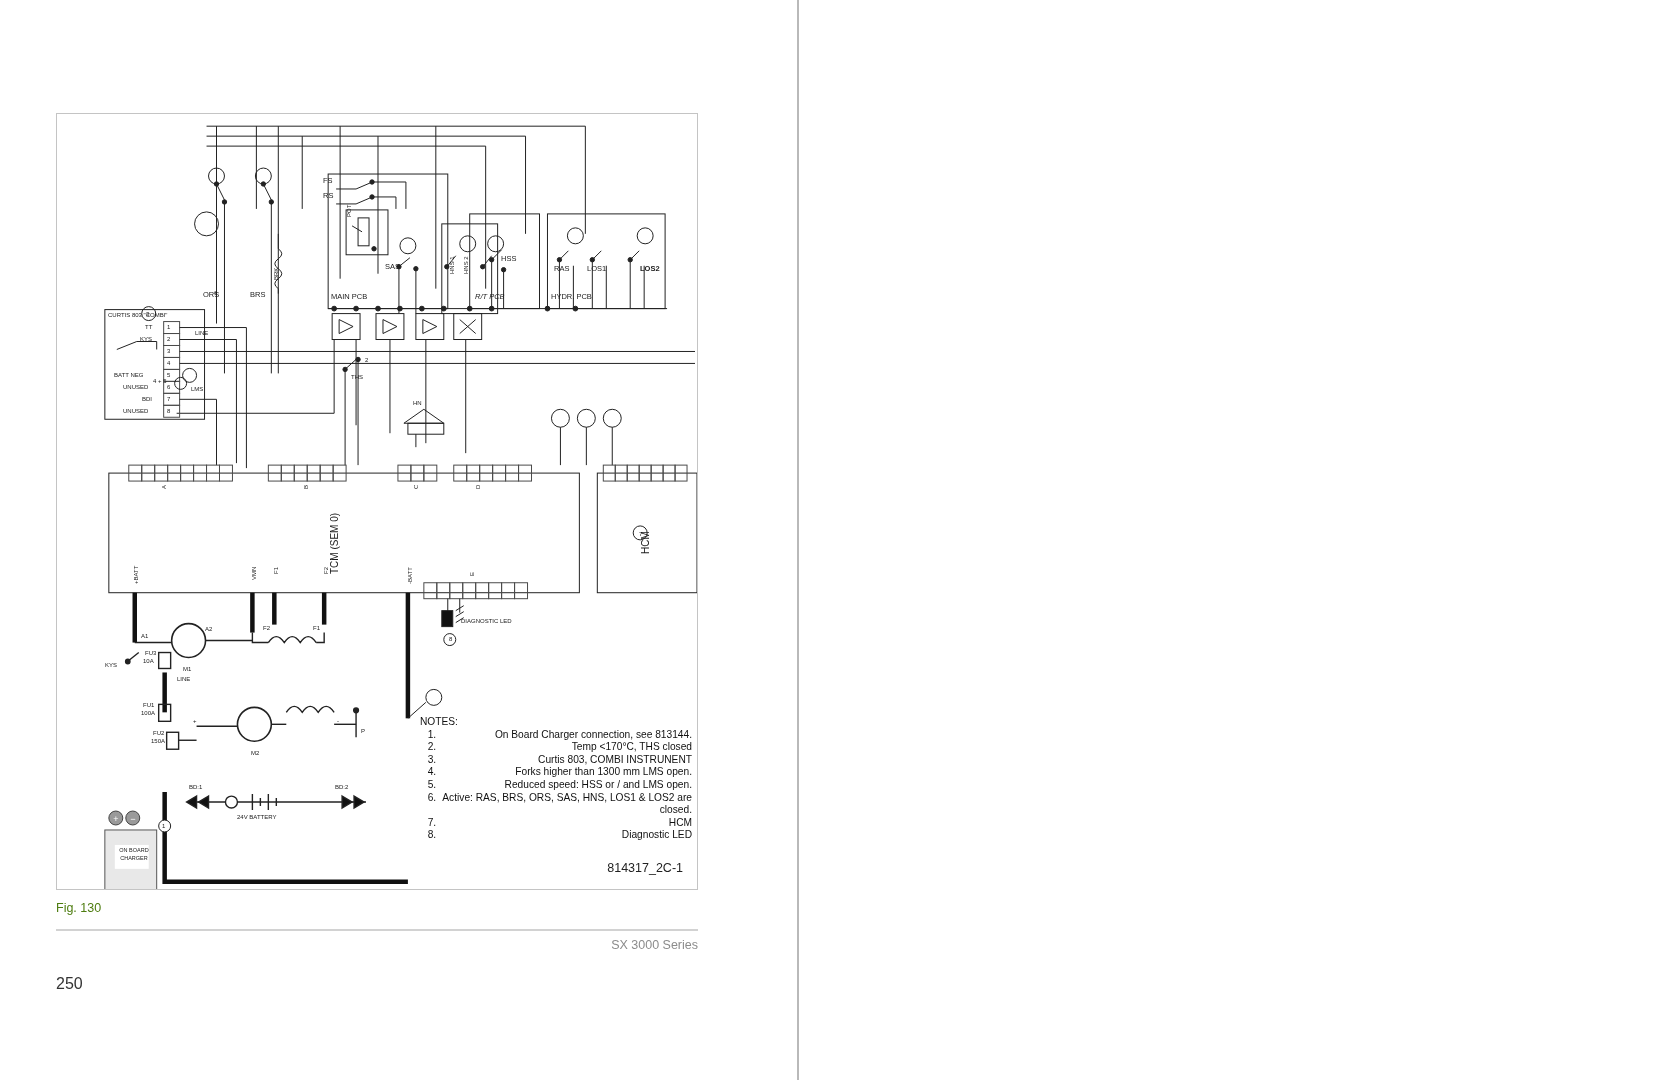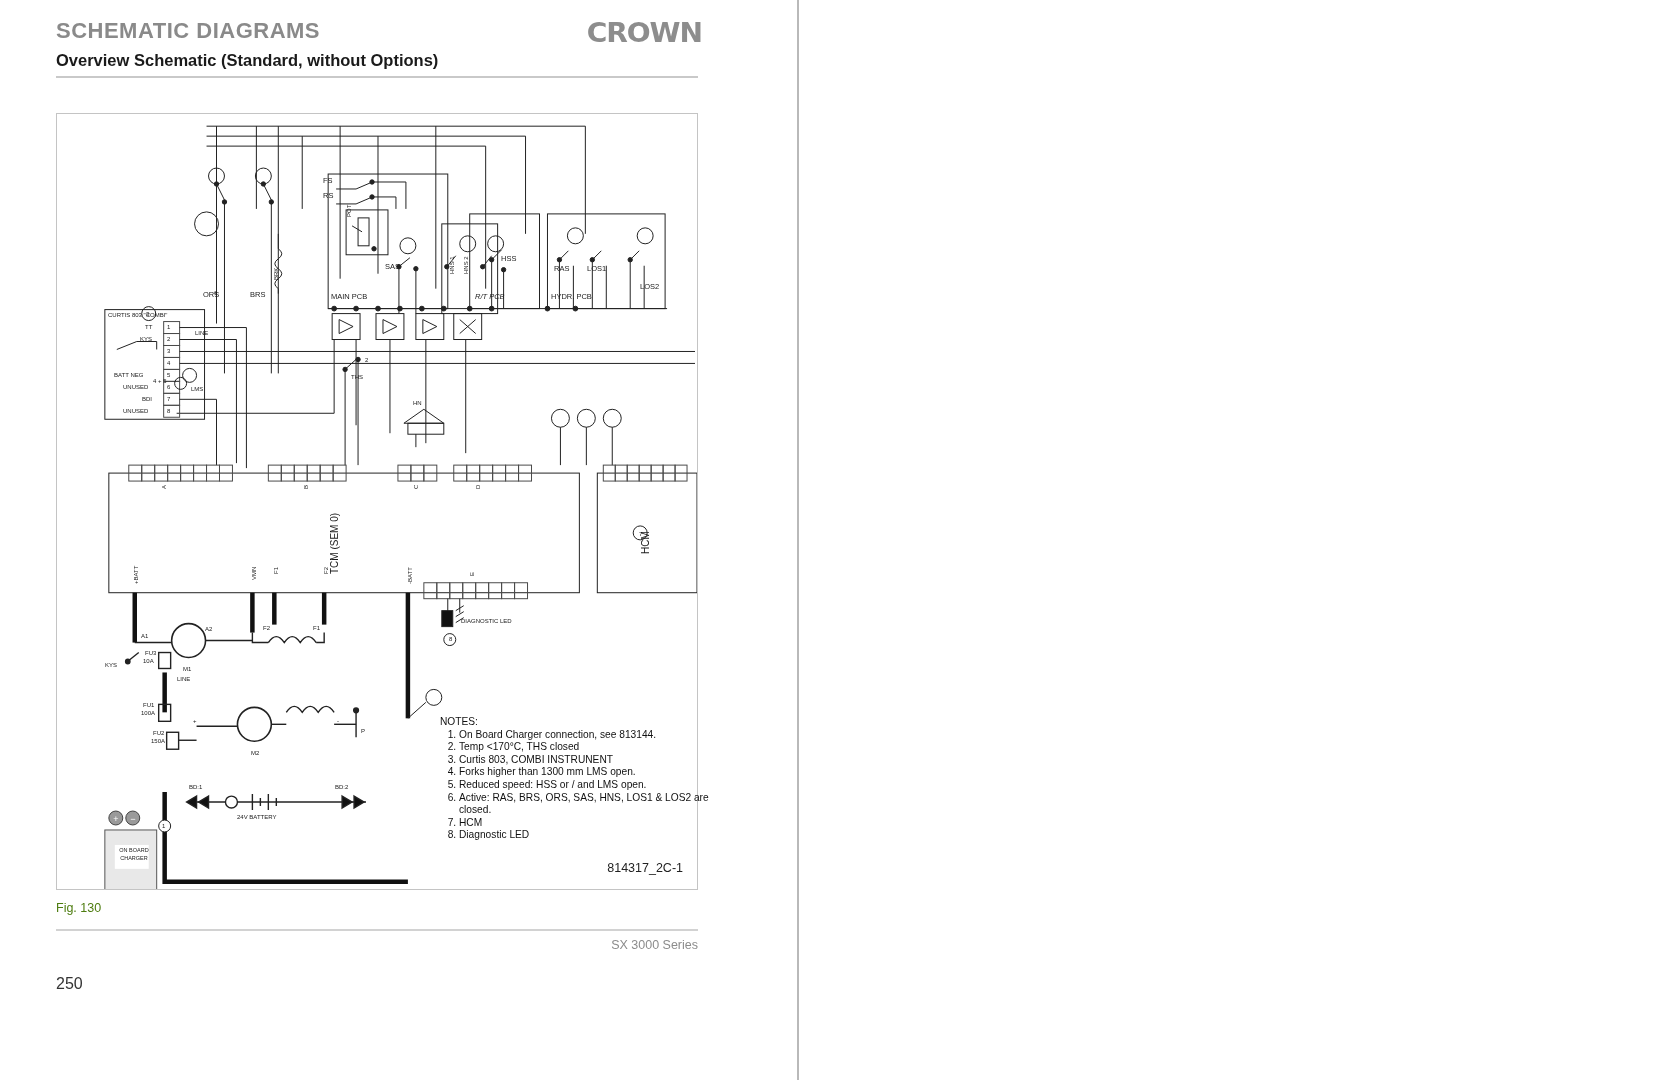--- a/index.html
+++ b/index.html
@@ -60,42 +60,32 @@
   .sch { position:absolute; left:0; top:0; width:100%; height:100%; }
   svg { display:block; }
   .lbl {
     position:absolute; font-size:11px; color:#1a1a1a; white-space:nowrap;
     font-family:"Liberation Sans", sans-serif;
   }
   .lbl.tiny { font-size:7.5px; }
   .lbl.xtiny{ font-size:6px; }
   .lbl.sm   { font-size:9px; }
   .vert { transform-origin:0 0; }
-  .notes { position:absolute; font-size:10.2px; color:#111; line-height:12.6px;margin-left:20px; }
+  .notes { position:absolute; font-size:10.2px; color:#111; line-height:12.6px; }
   .notes .nhd { font-weight:normal; }
-  .notes ol { margin:0; padding-left:19px; }
+  .notes ol { margin:0; padding-left:19px;text-align:right; }
   .notes li { margin:0; padding:0; }
 </style>
 </head>
 <body>
 
 <div class="spread">
 
   <div class="page page-left">
 
-    <div class="lhdr hdr">
-      <div class="lhdr-row">
-        <div>
-          <div class="hdr-sd">SCHEMATIC DIAGRAMS</div>
-          <div class="hdr-sub">Overview Schematic (Standard, without Options)</div>
-        </div>
-        <div class="crown-logo">CROWN</div>
-      </div>
-      <div class="hdr-rule"></div>
-    </div>
 
     <div class="figframe fig-left">
       <svg class="sch" viewBox="0 0 642 777" width="642" height="777">
         <g stroke="#222" stroke-width="1" fill="none">
 
           <path d="M150 12 H530"></path>
           <path d="M150 22 H470"></path>
           <path d="M150 32 H430"></path>
 
           <path d="M160 12 V210"></path>
@@ -376,21 +366,21 @@
       <div class="lbl xtiny vert" style="left:216px; top:166px; transform:rotate(-90deg);">BRK</div>
       <div class="lbl tiny" style="left:266px; top:62px;">FS</div>
       <div class="lbl tiny" style="left:266px; top:77px;">RS</div>
       <div class="lbl xtiny vert" style="left:289px; top:103px; transform:rotate(-90deg);">POT</div>
       <div class="lbl tiny" style="left:328px; top:148px;">SAS</div>
       <div class="lbl xtiny vert" style="left:392px; top:160px; transform:rotate(-90deg);">HNS 1</div>
       <div class="lbl xtiny vert" style="left:406px; top:160px; transform:rotate(-90deg);">HNS 2</div>
       <div class="lbl tiny" style="left:444px; top:140px;">HSS</div>
       <div class="lbl tiny" style="left:497px; top:150px;">RAS</div>
       <div class="lbl tiny" style="left:530px; top:150px;">LOS1</div>
-      <div class="lbl tiny" style="left:583px; top:168px;">LOS2</div>
+      <div class="lbl tiny" style="left:583px; top:150px;font-weight:bold;">LOS2</div>
 
       <div class="lbl tiny" style="left:274px; top:178px;text-align:right;">MAIN PCB</div>
       <div class="lbl tiny" style="left:418px; top:178px;font-style:italic;">R/T PCB</div>
       <div class="lbl tiny" style="left:494px; top:178px;">HYDR. PCB</div>
 
       <div class="lbl xtiny" style="left:51px; top:198px;">CURTIS 803 "COMBI"</div>
       <div class="lbl xtiny" style="left:89px; top:197px;">3</div>
       <div class="lbl xtiny" style="left:110px; top:210px;">1</div>
       <div class="lbl xtiny" style="left:110px; top:222px;">2</div>
       <div class="lbl xtiny" style="left:110px; top:234px;">3</div>

